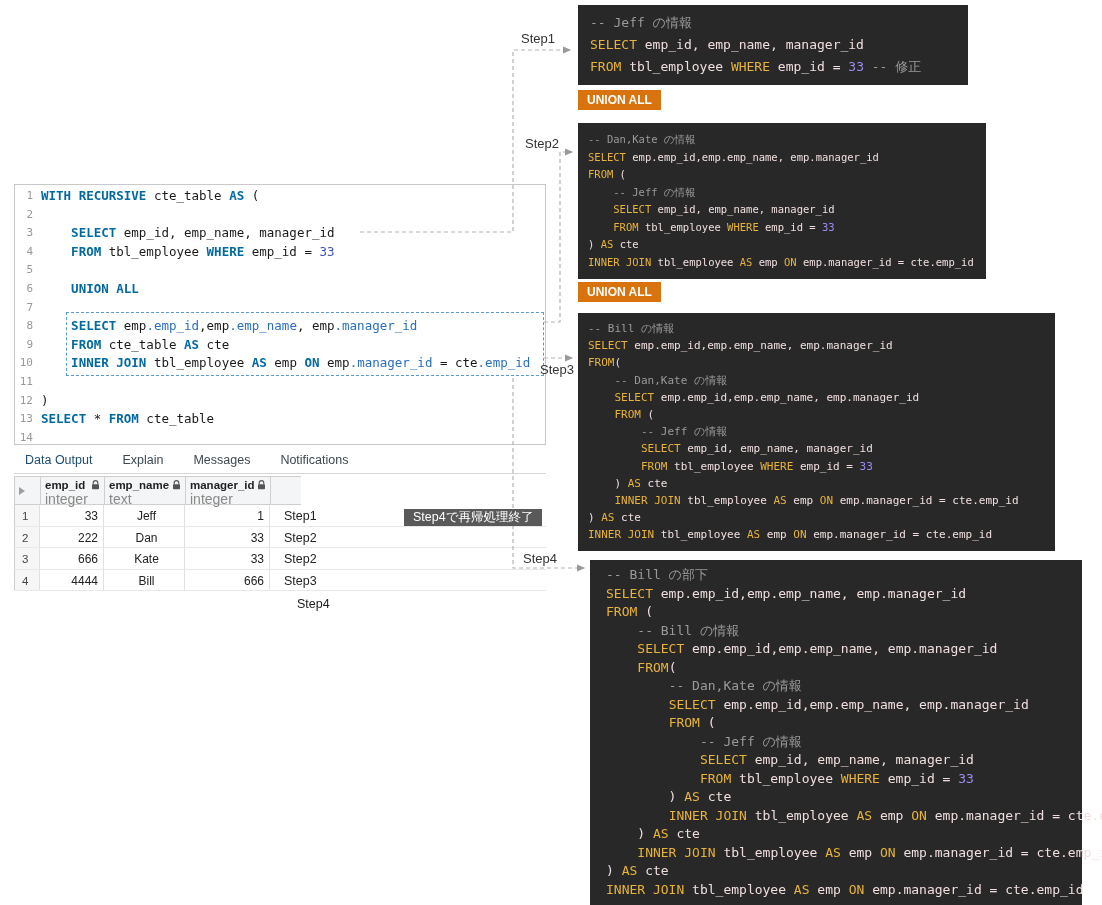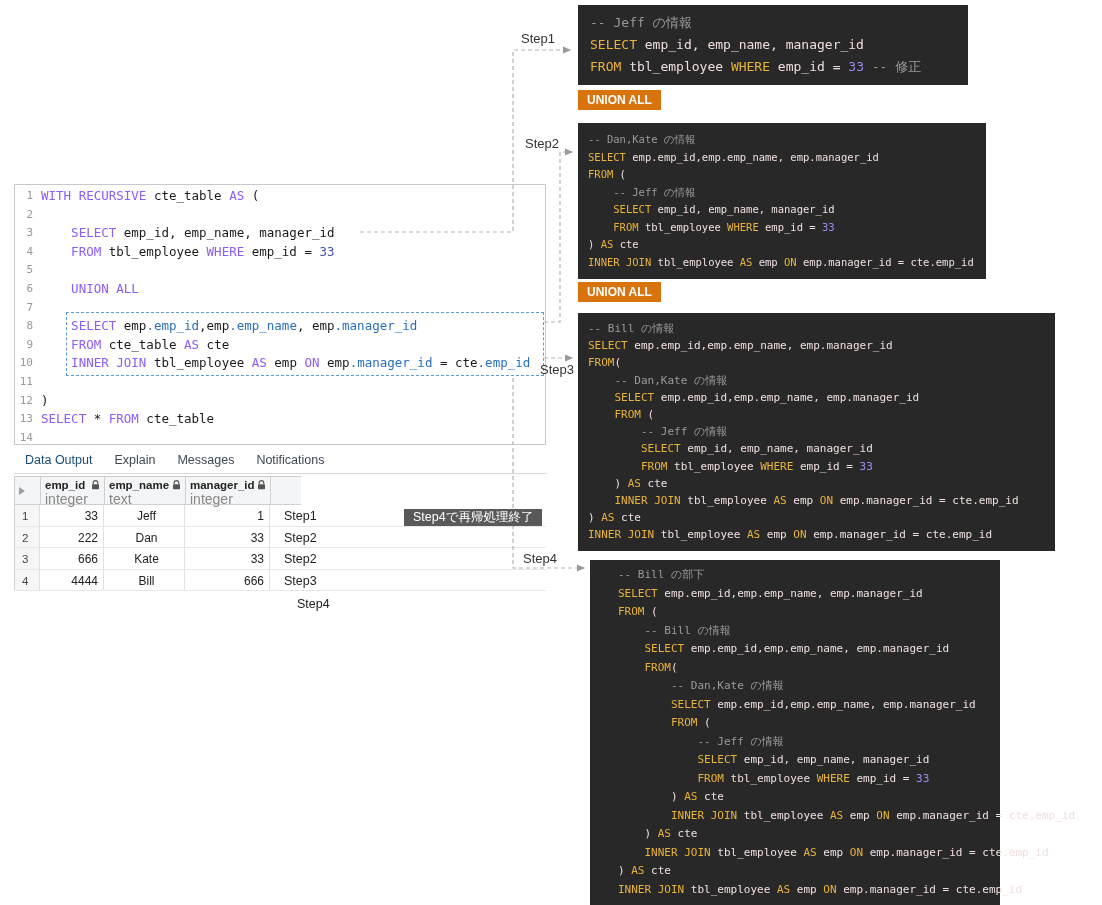--- a/index.html
+++ b/index.html
@@ -9,28 +9,28 @@
   .arrows{position:absolute;left:0;top:0;z-index:5;pointer-events:none}
   .dash{fill:none;stroke:#b3b3b3;stroke-width:1.2;stroke-dasharray:4 3}
 
   
   .editor{position:absolute;left:14px;top:184px;width:532px;height:261px;border:1px solid #c9c9c9;
           background:#fff;font-family:"DejaVu Sans Mono",monospace;font-size:12.5px;padding-top:2px;
           overflow:hidden;z-index:1}
   .ed-line{display:flex;height:18.6px;line-height:18.6px}
   .gut{width:26px;text-align:right;padding-right:8px;color:#999;font-size:11px;flex:none}
   .src{white-space:pre;color:#1a1a1a}
-  .editor .kw{color:#8b5cf6;font-weight:normal}
+  .editor .kw{color:#0369a1;font-weight:bold}
   .editor .qv{color:#2a6fbd}
   .editor .nm{color:#3f51b5}
   .sel-box{position:absolute;left:66px;top:312px;width:478px;height:64px;border:1px dashed #5b9bd5;z-index:6;pointer-events:none}
 
   
   .tabs{position:absolute;left:14px;top:447px;width:532px;height:27px;display:flex;align-items:center;
-        gap:4px;border-bottom:1px solid #d7d7d7;padding-left:2px;z-index:2}
+        gap:12px;border-bottom:1px solid #d7d7d7;padding-left:2px;z-index:2}
   .tab{padding:4px 9px;font-size:12.5px;color:#3d4852;cursor:default}
   .tab.active{color:#1b4c72}
 
   
   .grid-head{position:absolute;left:14px;top:476px;width:287px;height:29px;display:flex;background:#f4f5f6;
              border:1px solid #cfcfcf;border-right:none;z-index:2}
   .hc{border-right:1px solid #cfcfcf;padding:2px 4px 0 4px;position:relative}
   .hc.corner{width:26px}
   .col0{width:64px}.col1{width:81px}.col2{width:85px}
   .hc-top{display:flex;align-items:center;justify-content:space-between}
@@ -62,21 +62,21 @@
   .dark-block .kw{color:#e8b339}
   .dark-block .cm{color:#9a9a9a}
   .dark-block .nm{color:#9b8cf5}
   .dark-block .qv{color:#f0dede}
   .b1{left:578px;top:5px;width:390px;padding:7px 12px;font-size:13px}
   .b1 .dl{line-height:22px}
   .b2{left:578px;top:123px;width:408px;padding:8px 10px;font-size:10.5px}
   .b2 .dl{line-height:17.5px}
   .b3{left:578px;top:313px;width:477px;padding:7px 10px;font-size:11px}
   .b3 .dl{line-height:17.2px}
-  .b4{left:590px;top:560px;width:410px;padding:6px 28px;font-size:11px}
+  .b4{left:590px;top:560px;width:492px;padding:6px 16px;font-size:13px}
   .b4 .dl{line-height:18.5px}
 </style>
 </head>
 <body>
 
 <div class="canvas">
 
   <svg class="arrows" width="1102" height="905">
     <defs>
       <marker id="ah" markerWidth="9" markerHeight="8" refX="6" refY="3" orient="auto">

